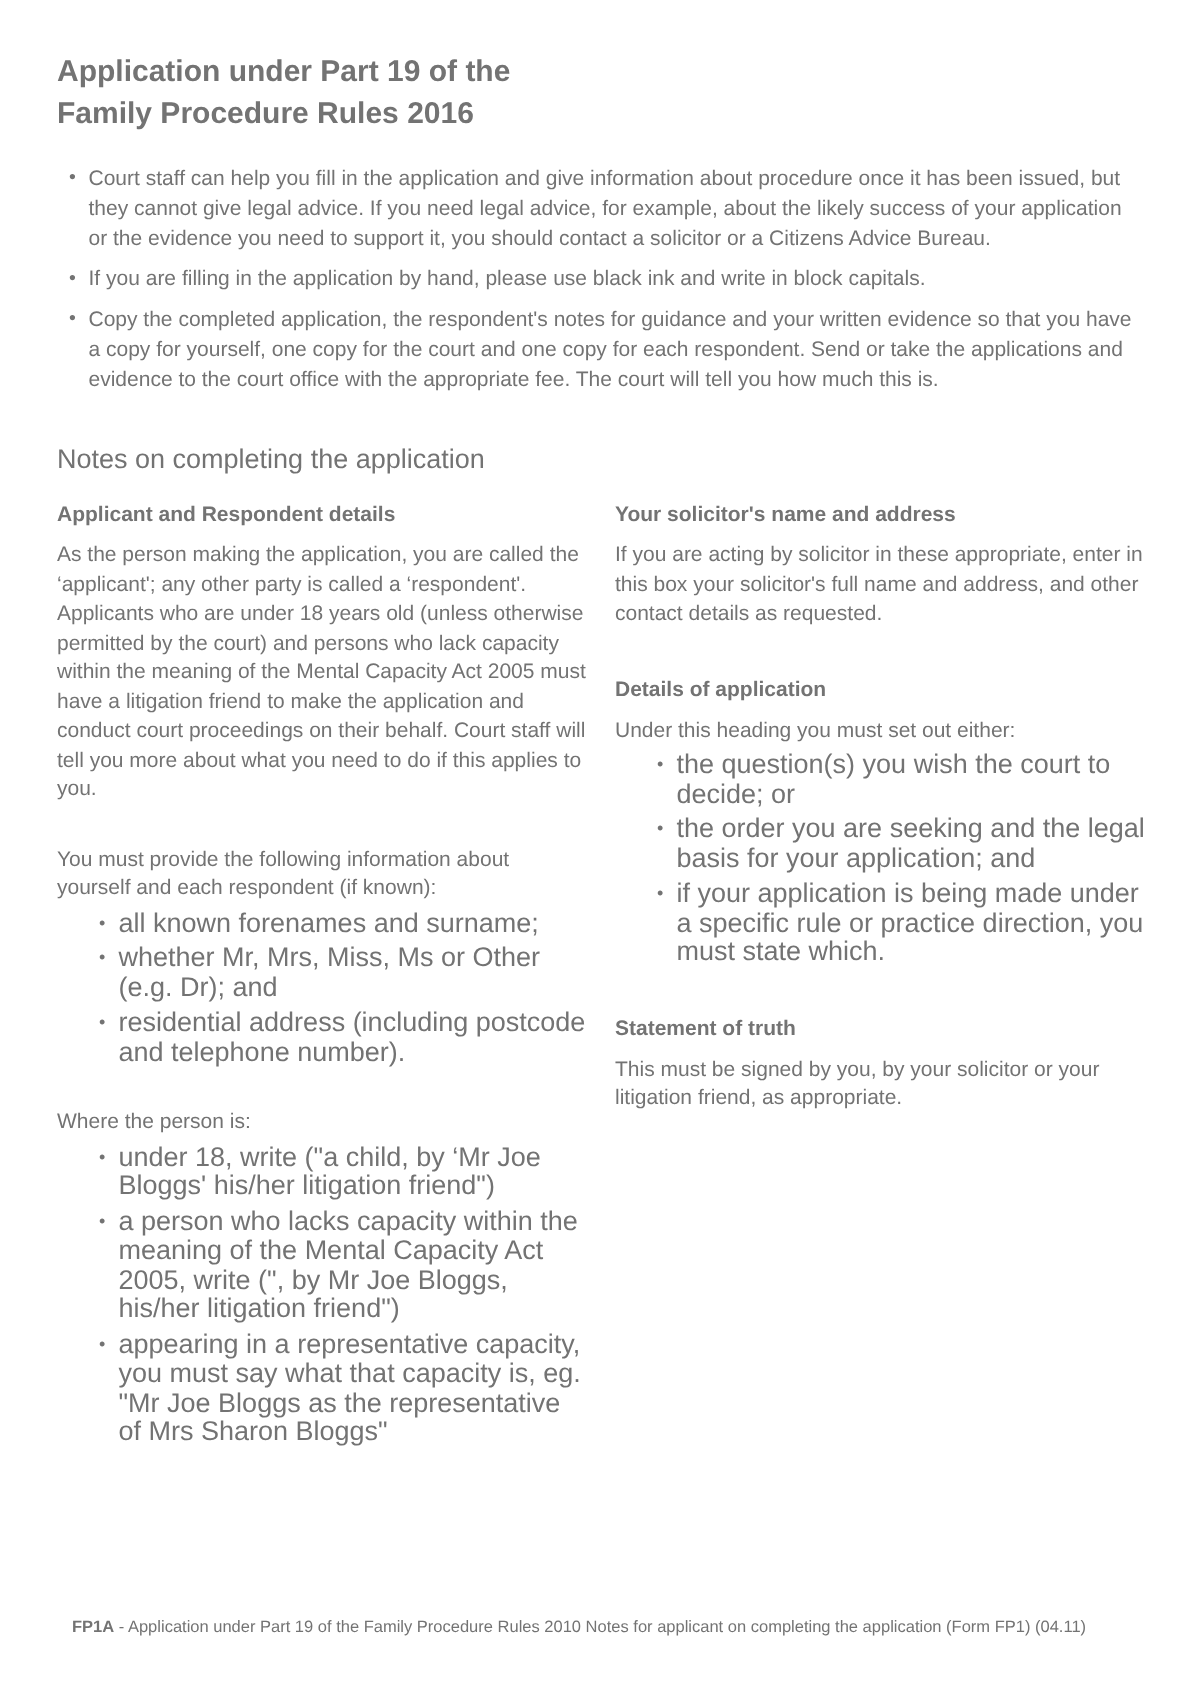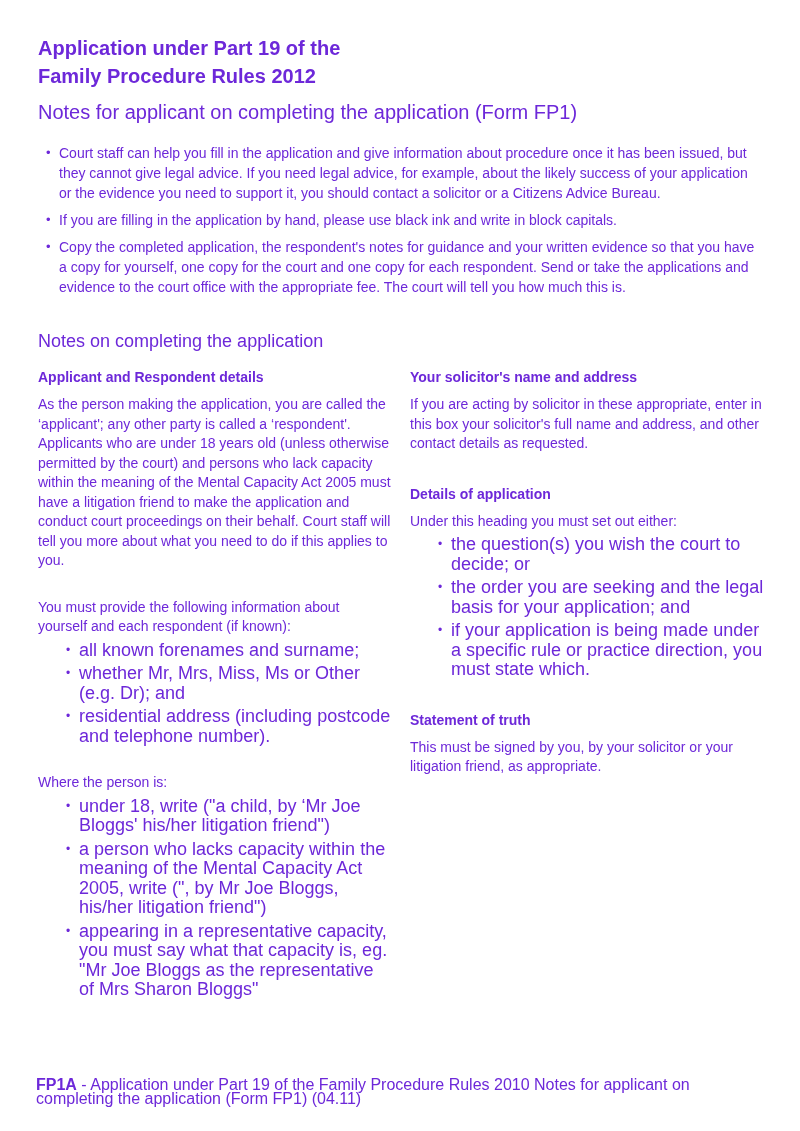--- a/index.html
+++ b/index.html
@@ -1,21 +1,21 @@
 <!DOCTYPE html>
 <html><head>
 <meta charset="utf-8">
 <style>
   html, body { margin: 0; padding: 0; background: #ffffff; }
   .page {
     position: relative;
     width: 800px;
     height: 1131px;
     background: #ffffff;
-    color: #6d28d9;
+    color: #737373;
     font-family: "Liberation Sans", sans-serif;
     box-sizing: border-box;
     padding: 34px 36px 0 38px;
     overflow: hidden;
   }
   .doc-title {
     font-size: 20px;
     font-weight: bold;
     line-height: 28px;
     margin: 0;
@@ -87,43 +87,42 @@
   }
   .sub-list li::before {
     content: "\2022";
     position: absolute;
     left: 0;
     top: 0;
     font-size: 12px;
   }
   .footer {
     position: absolute;
-    left: 36px;
+    left: 48px;
     right: 35px;
     top: 1078px;
-    font-size: 16px;
+    font-size: 11px;
     line-height: 14px;
   }
   .footer .form-code { font-weight: bold; }
   .footer .copyright {
     display: block;
     text-align: right;
     margin-top: 9px;
   }
 </style>
 </head>
 <body>
 
 <div class="page">
 
   <h1 class="doc-title">
     <span>Application under Part 19 of the</span><br>
-    <span>Family Procedure Rules 2012</span>
+    <span>Family Procedure Rules 2016</span>
   </h1>
-  <div class="doc-subtitle">Notes for applicant on completing the application (Form FP1)</div>
 
   <ul class="intro-list">
     <li><span>Court staff can help you fill in the application and give information about procedure once it has been issued, but they cannot give legal advice. If you need legal advice, for example, about the likely success of your application or the evidence you need to support it, you should contact a solicitor or a Citizens Advice Bureau.</span></li>
     <li><span>If you are filling in the application by hand, please use black ink and write in block capitals.</span></li>
     <li><span>Copy the completed application, the respondent's notes for guidance and your written evidence so that you have a copy for yourself, one copy for the court and one copy for each respondent. Send or take the applications and evidence to the court office with the appropriate fee. The court will tell you how much this is.</span></li>
   </ul>
 
   <h2 class="section-heading">Notes on completing the application</h2>
 
   <div class="columns">

